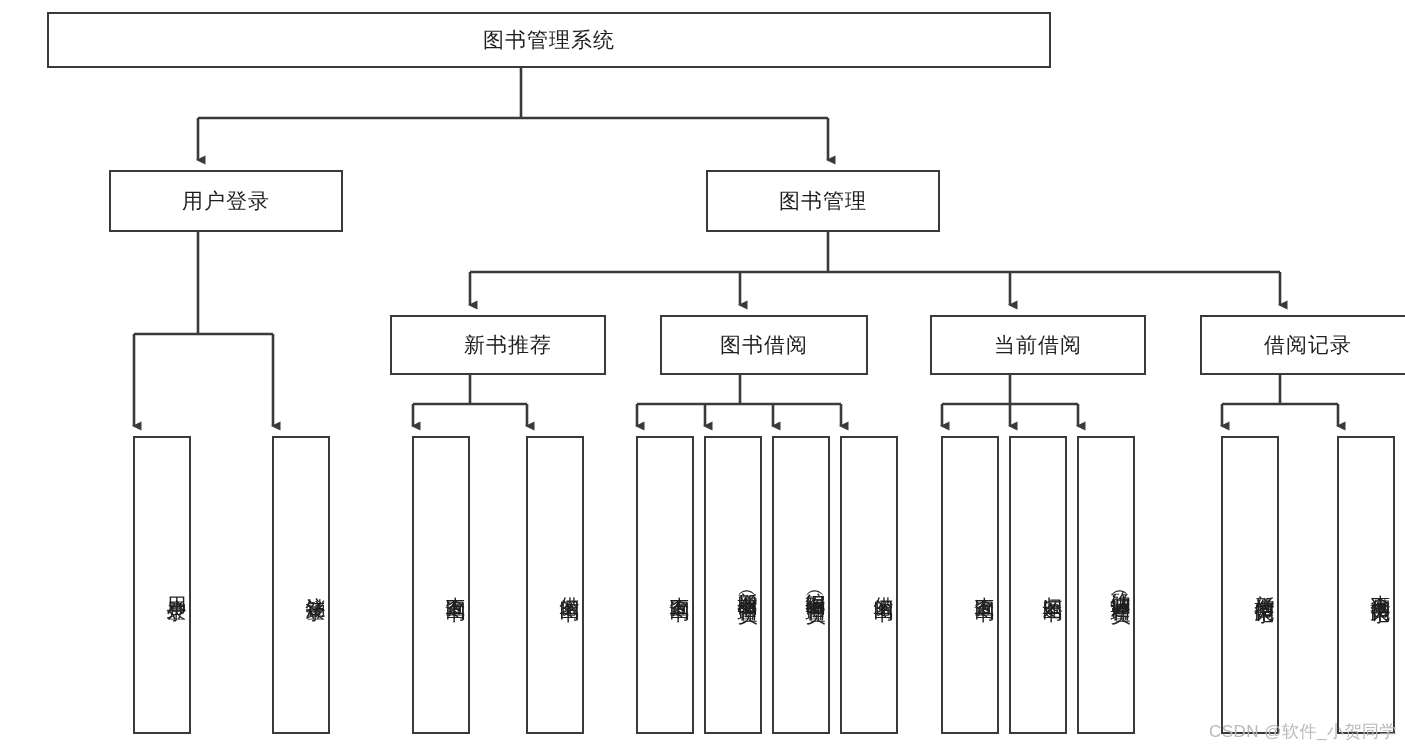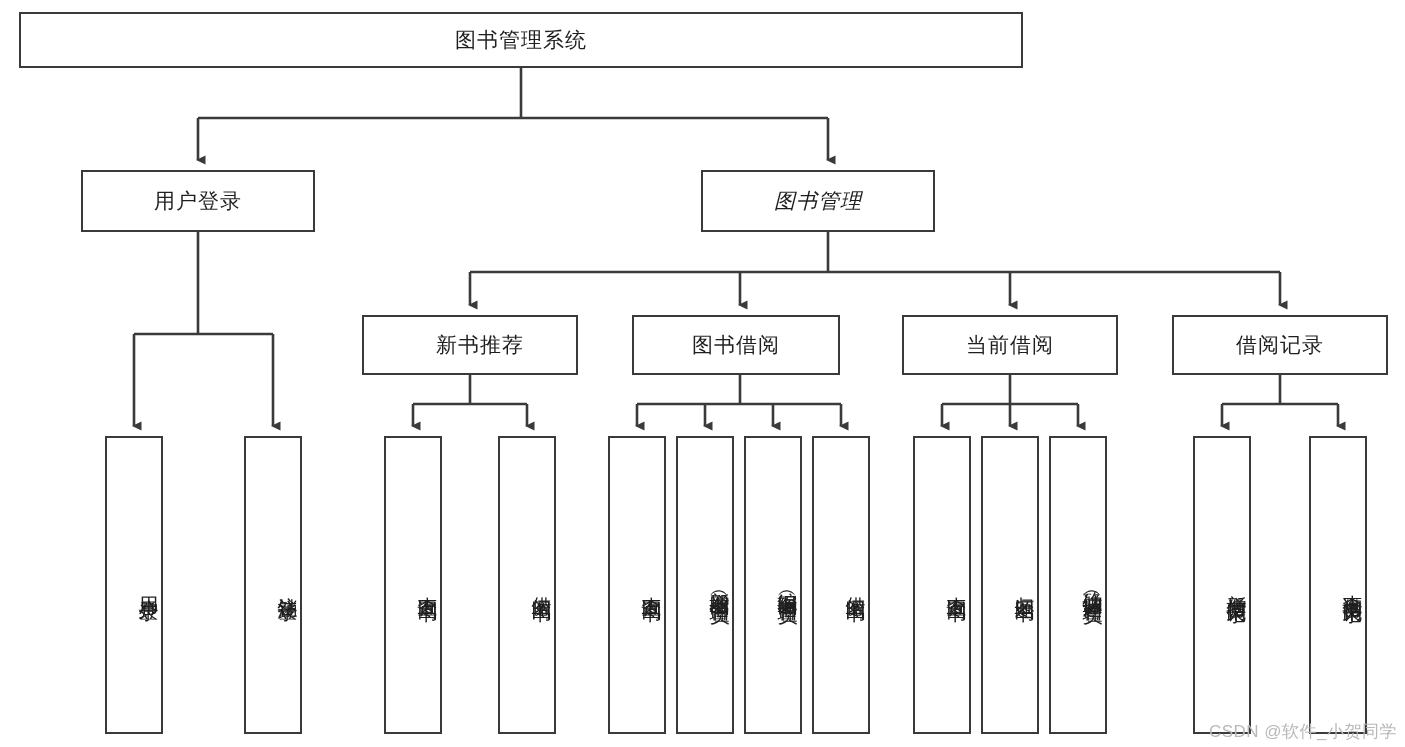--- a/index.html
+++ b/index.html
@@ -28,20 +28,21 @@
   .node {
     position: absolute;
     box-sizing: border-box;
     border: 2px solid #3a3a3a;
     background: #ffffff;
     display: flex;
     align-items: center;
     justify-content: center;
     color: #1f1f1f;
     z-index: 2;
+    margin-left: 28px;
   }
   .node.horiz {
     font-size: 21px;
     line-height: 1.2;
     letter-spacing: 1px;
   }
   .node.vert {
     writing-mode: vertical-rl;
     text-orientation: upright;
     font-size: 20px;
@@ -119,21 +120,21 @@
       <path d="M1280,375 L1280,404"></path>
       <path d="M1222,404 L1338,404"></path>
       <path d="M1222,404 L1222,426" marker-end="url(#arw)"></path>
       <path d="M1338,404 L1338,426" marker-end="url(#arw)"></path>
     </g>
   </svg>
 
   <div class="node horiz" style="left:19px; top:12px; width:1004px; height:56px;">图书管理系统</div>
 
   <div class="node horiz" style="left:81px; top:170px; width:234px; height:62px;">用户登录</div>
-  <div class="node horiz" style="left:701px; top:170px; width:234px; height:62px;font-style:italic;">图书管理</div>
+  <div class="node horiz" style="left:678px; top:170px; width:234px; height:62px;">图书管理</div>
 
   <div class="node horiz" style="left:362px; top:315px; width:216px; height:60px;padding-left:20px;">新书推荐</div>
   <div class="node horiz" style="left:632px; top:315px; width:208px; height:60px;">图书借阅</div>
   <div class="node horiz" style="left:902px; top:315px; width:216px; height:60px;">当前借阅</div>
   <div class="node horiz" style="left:1172px; top:315px; width:216px; height:60px;">借阅记录</div>
 
   <div class="node vert" style="left:105px; top:436px; width:58px; height:298px;">用户登录</div>
   <div class="node vert" style="left:244px; top:436px; width:58px; height:298px;">注销登录</div>
 
   <div class="node vert" style="left:384px; top:436px; width:58px; height:298px;">查询图书</div>

